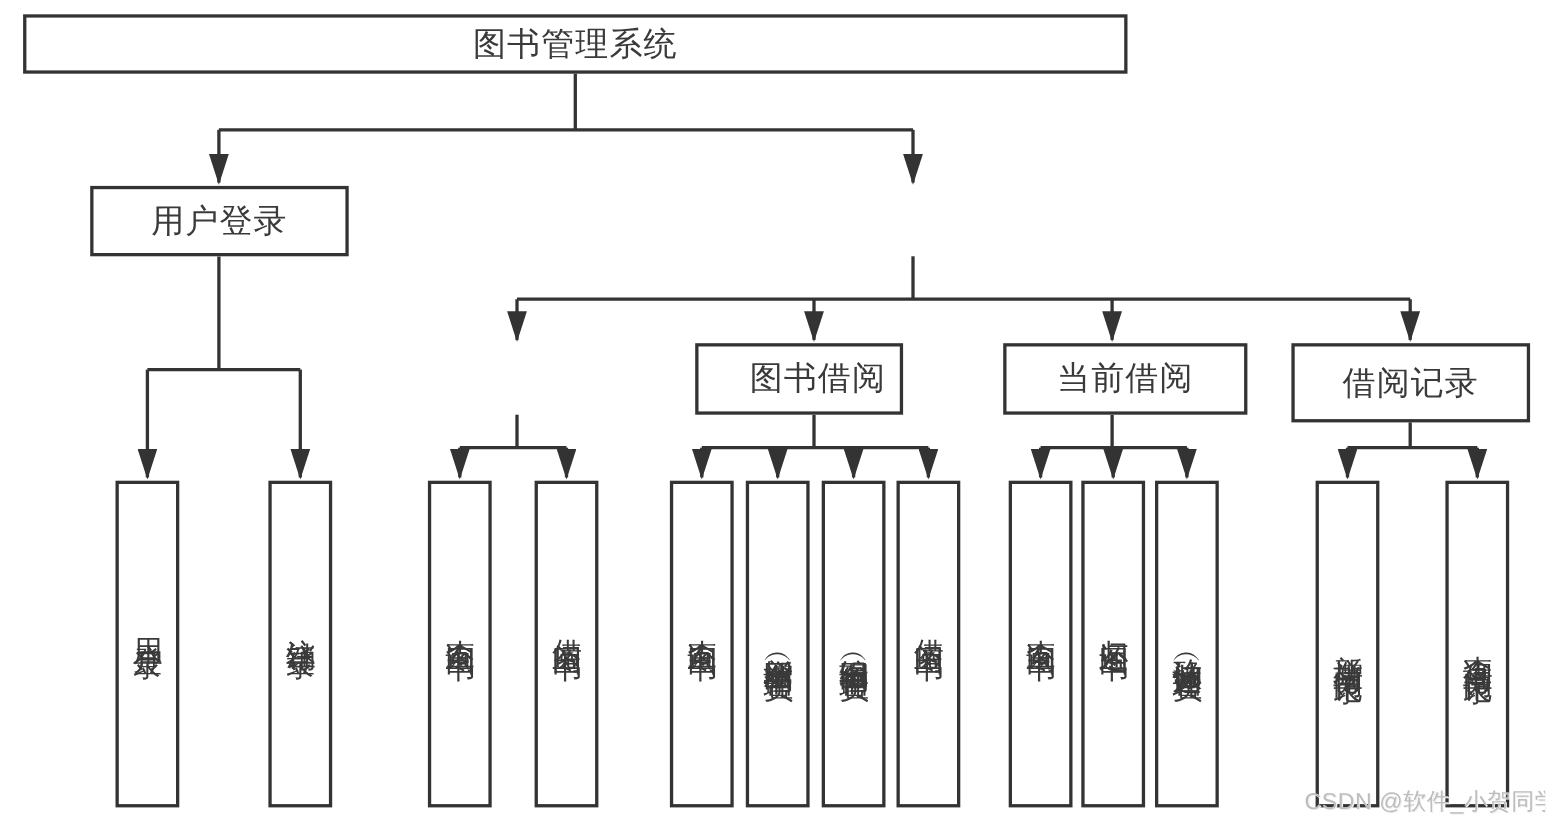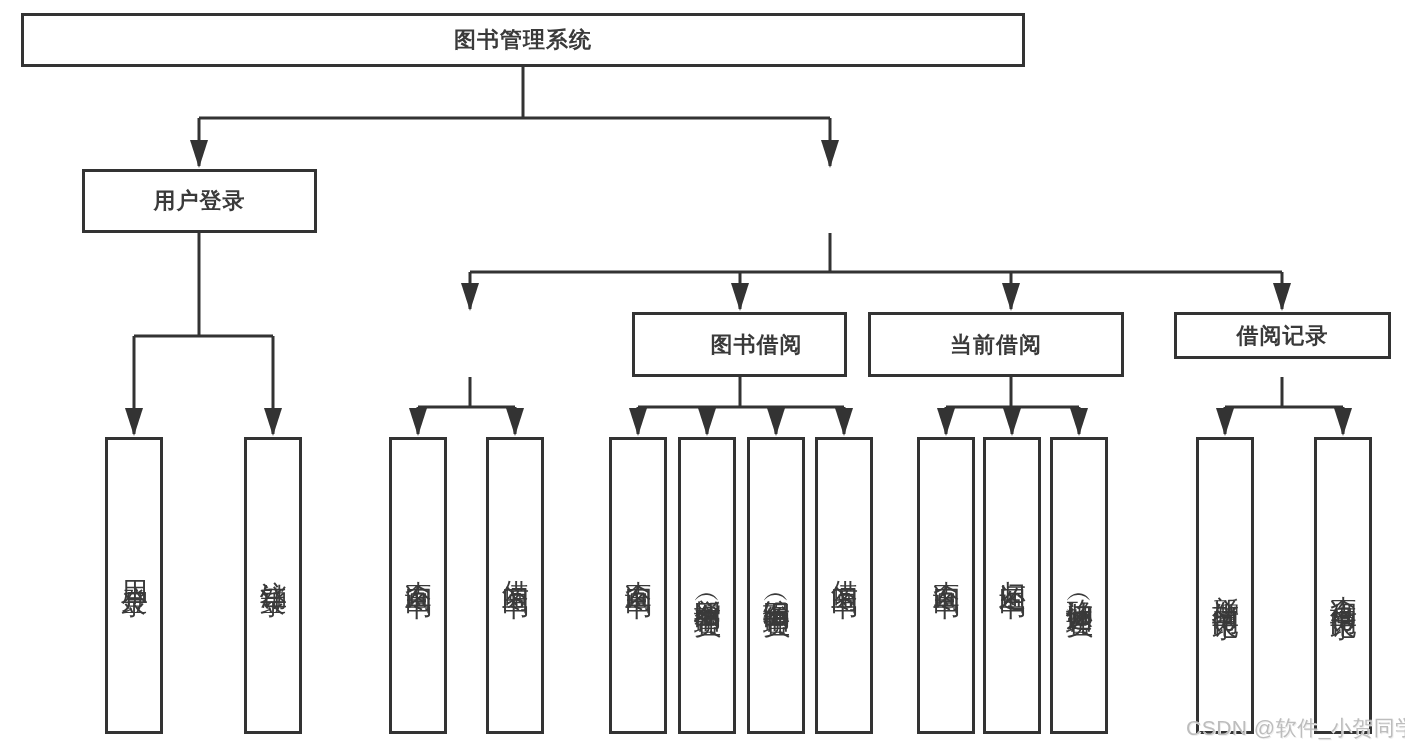--- a/index.html
+++ b/index.html
@@ -33,25 +33,24 @@
     box-sizing: border-box;
     border: 3px solid #333333;
     background: #ffffff;
     display: flex;
     align-items: center;
     justify-content: center;
     z-index: 2;
     color: #3a3a3a;
   }
   .hlabel {
-    font-size: 22px;
+    font-size: 30px;
     letter-spacing: 1px;
     white-space: nowrap;
     color: #3a3a3a;
-    font-weight: bold;
   }
   .leaf {
     top: 437px;
     width: 58px;
     height: 297px;
   }
   .vlabel {
     writing-mode: vertical-rl;
     text-orientation: mixed;
     font-size: 27px;
@@ -132,27 +131,27 @@
   </svg>
 
   <div class="box" style="left:21px; top:13px; width:1004px; height:54px;">
     <span class="hlabel">图书管理系统</span>
   </div>
 
   <div class="box" style="left:82px; top:169px; width:235px; height:64px;">
     <span class="hlabel">用户登录</span>
   </div>
 
-  <div class="box" style="left:632px; top:312px; width:215px; height:65px;padding-left:34px;">
+  <div class="box" style="left:632px; top:312px; width:189px; height:65px;padding-left:34px;">
     <span class="hlabel">图书借阅</span>
   </div>
-  <div class="box" style="left:868px; top:312px; width:256px; height:65px;">
+  <div class="box" style="left:912px; top:312px; width:222px; height:65px;">
     <span class="hlabel">当前借阅</span>
   </div>
-  <div class="box" style="left:1174px; top:312px; width:217px; height:47px;">
+  <div class="box" style="left:1174px; top:312px; width:217px; height:72px;">
     <span class="hlabel">借阅记录</span>
   </div>
 
   <div class="box leaf" style="left:105px;">
     <span class="vlabel high">用户登录</span>
   </div>
   <div class="box leaf" style="left:244px;">
     <span class="vlabel high">注销登录</span>
   </div>
 

